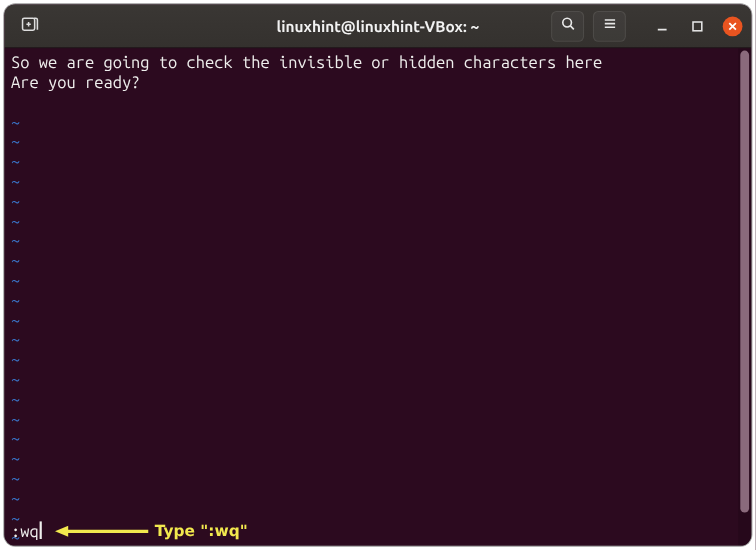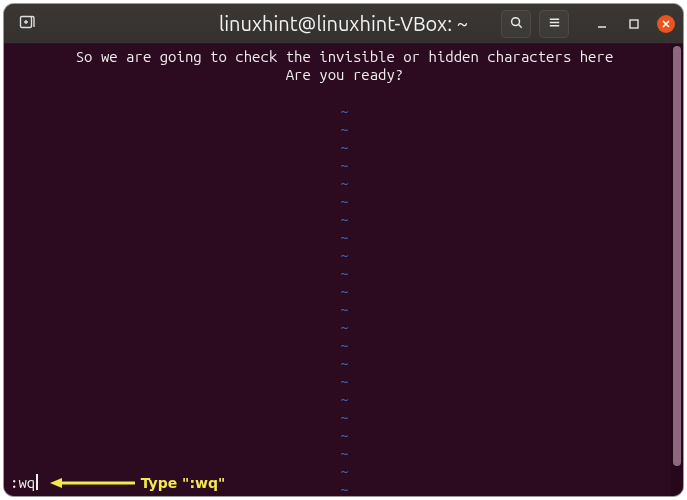--- a/index.html
+++ b/index.html
@@ -42,22 +42,22 @@
     align-items: center;
     justify-content: center;
     color: #ddd;
     cursor: pointer;
   }
   .titlebar .title {
     position: absolute;
     left: 0; right: 0;
     text-align: center;
     color: #f2f2f2;
-    font-size: 20px;
-    font-weight: 400;
+    font-size: 14px;
+    font-weight: 700;
     pointer-events: none;
   }
   .titlebar .spacer { flex: 1; }
   .tb-btn {
     width: 30px;
     height: 28px;
     border-radius: 5px;
     background: rgba(255,255,255,0.04);
     border: 1px solid rgba(255,255,255,0.08);
     display: flex;
@@ -101,21 +101,20 @@
     bottom: 0;
     background: #2c0a1f;
     color: #eeeeec;
     font-family: "Ubuntu Mono", "DejaVu Sans Mono", Menlo, monospace;
     font-size: 15px;
     line-height: 18px;
     padding: 4px 4px 4px 6px;
   }
   .terminal .content {
     white-space: pre;
-    text-align: center;
   }
   .tilde-lines { color: #3a72c4; }
   .cmdline {
     position: absolute;
     left: 6px;
     bottom: 4px;
     display: flex;
     align-items: flex-start;
     gap: 0;
     width: calc(100% - 12px);

